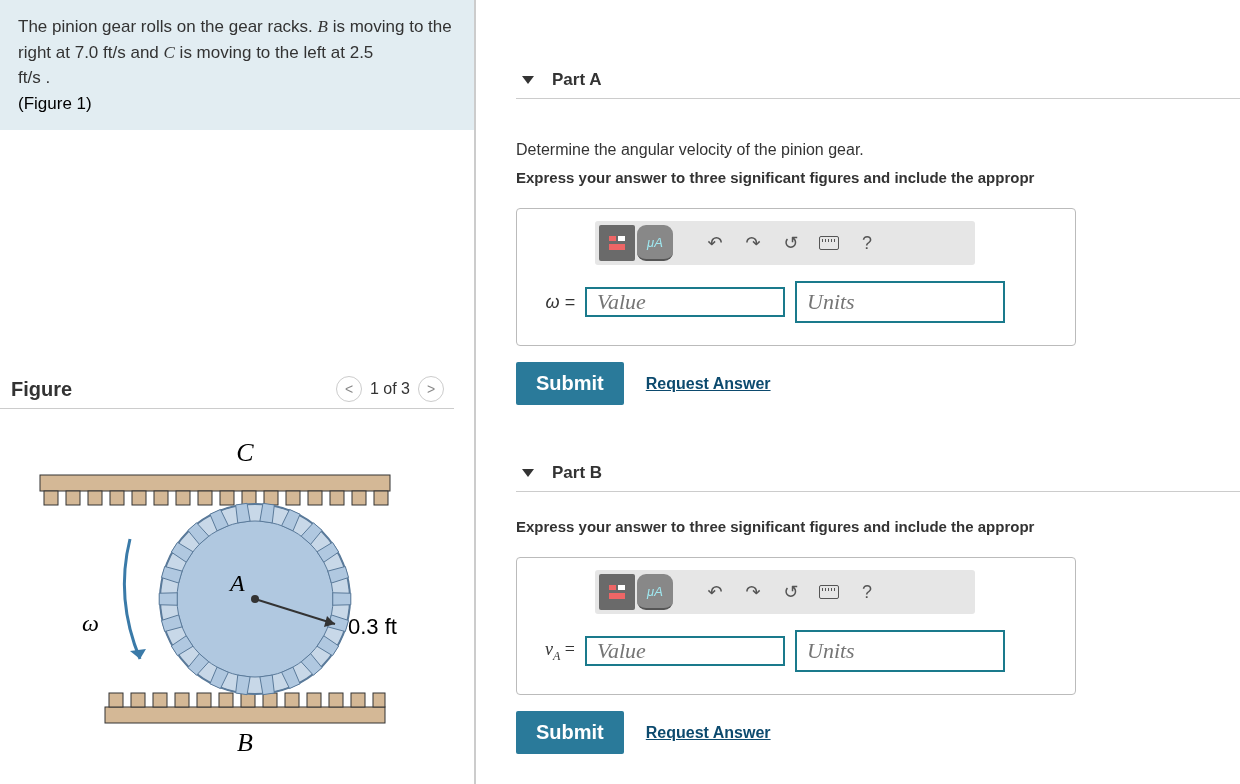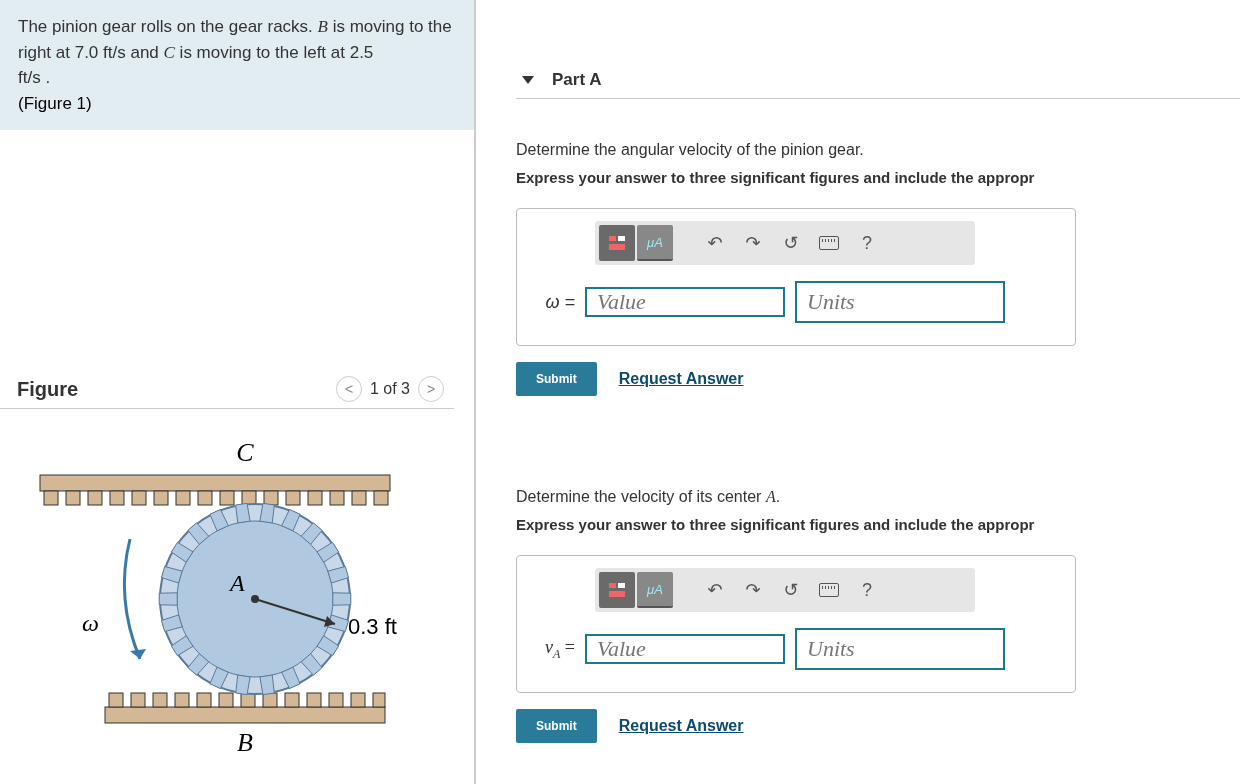--- a/index.html
+++ b/index.html
@@ -3,45 +3,45 @@
 <meta charset="utf-8">
 <style>
 * { box-sizing: border-box; margin: 0; padding: 0; }
 body { font-family: Arial, Helvetica, sans-serif; font-size: 16px; color: #333; background: #fff; }
 .container { display: flex; width: 1240px; height: 784px; }
 .left-panel { width: 476px; padding: 0; border-right: 2px solid #ccc; position: relative; }
 .right-panel { flex: 1; padding: 0 0 0 40px; overflow: hidden; }
 .problem-box { background: #e2edf2; padding: 14px 18px; font-size: 17px; line-height: 1.5; color: #333; }
 .problem-box .figure-link { color: #000000; cursor: pointer; }
 .figure-section { margin-top: 240px; }
-.figure-header { display: flex; align-items: center; justify-content: space-between; padding: 6px 10px 6px 17px; border-bottom: 1px solid #ccc; margin-right: 20px; }
+.figure-header { display: flex; align-items: center; justify-content: space-between; padding: 6px 10px 6px 11px; border-bottom: 1px solid #ccc; margin-right: 20px; }
 .figure-title { font-size: 20px; font-weight: bold; }
 .figure-nav { display: flex; align-items: center; gap: 8px; }
 .nav-btn { width: 26px; height: 26px; border: 1px solid #ccc; border-radius: 50%; background: #fff; display: flex; align-items: center; justify-content: center; cursor: pointer; color: #888; font-size: 14px; }
 .nav-count { font-size: 16px; color: #333; }
 .figure-image { margin-top: 30px; padding-left: 30px; }
 .part-section { margin-top: 62px; padding-right: 0; }
 .part-header { display: flex; align-items: center; gap: 18px; padding: 8px 0; border-bottom: 1px solid #ccc; }
 .caret { width: 0; height: 0; border-left: 6px solid transparent; border-right: 6px solid transparent; border-top: 8px solid #333; margin-left: 6px; }
 .part-title { font-weight: bold; font-size: 17px; }
 .part-body { padding: 26px 0 0 0; }
 .question-text { font-size: 16px; margin-bottom: 10px; margin-top: 16px; }
 .instruction-text { font-size: 15px; font-weight: bold; margin-bottom: 22px; }
 .answer-box { border: 1px solid #bbb; border-radius: 4px; padding: 12px 18px 22px 18px; width: 560px; margin-bottom: 16px; }
 .toolbar { background: #e6e6e6; border-radius: 3px; padding: 4px; display: flex; align-items: center; gap: 2px; width: 380px; margin-left: 60px; margin-bottom: 16px; }
 .tool-btn { width: 36px; height: 36px; display: flex; align-items: center; justify-content: center; cursor: pointer; font-size: 18px; color: #555; border-radius: 2px; }
 .tool-btn.dark { background: #6a6a6a; color: #fff; }
-.tool-btn.mu { background: #888; color: #9fe8f0; font-size: 13px; font-style: italic; border-bottom: 2px solid #555; }
+.tool-btn.mu { background: #888; color: #9fe8f0; font-size: 13px; font-style: italic; border-bottom: 2px solid #555; border-radius: 9px; }
 .input-row { display: flex; align-items: center; gap: 10px; }
 .eq-label { font-size: 18px; font-style: italic; min-width: 40px; text-align: right; }
 .eq-label sub { font-size: 12px; font-style: italic; }
 .value-input { width: 200px; height: 30px; border: 2px solid #1a7a8c; background: #fff; padding: 0 10px; font-size: 22px; font-style: italic; color: #999; font-family: Georgia, serif; }
 .units-input { width: 210px; height: 42px; border: 2px solid #1a7a8c; background: #fff; padding: 0 10px; font-size: 22px; font-style: italic; color: #999; font-family: Georgia, serif; }
 .submit-row { display: flex; align-items: center; gap: 22px; }
-.submit-btn { background: #2a7a9a; color: #fff; border: none; padding: 10px 20px; font-size: 12px; font-weight: bold; cursor: pointer; border-radius: 2px; }
+.submit-btn { background: #2a7a9a; color: #fff; border: none; padding: 10px 20px; font-size: 20px; font-weight: bold; cursor: pointer; border-radius: 2px; }
 .request-link { color: #0c4a6e; font-weight: bold; font-size: 16px; text-decoration: underline; cursor: pointer; }
 .serif { font-family: Georgia, 'Times New Roman', serif; font-style: italic; }
 .keyboard-icon { width: 20px; height: 14px; border: 1.5px solid #555; border-radius: 2px; position: relative; }
 .keyboard-icon::before { content: ""; position: absolute; top: 2px; left: 2px; right: 2px; height: 3px; background: repeating-linear-gradient(90deg, #555 0 1px, transparent 1px 3px); }
 
 
 .gear-fig { width: 430px; height: 320px; }
 </style>
 </head>
 <body>
@@ -195,24 +195,25 @@
           </div>
         </div>
         <div class="submit-row">
           <button class="submit-btn">Submit</button>
           <span class="request-link">Request Answer</span>
         </div>
       </div>
     </div>
 
     <div class="part-section" style="margin-top:50px">
+      <div class="part-header">
+        <div class="caret"></div>
+        <div class="part-title">Part B</div>
+      </div>
       <div class="part-body">
-        <div class="question-text">
-          <span>Determine the velocity of its center </span><span class="serif">A</span><span>.</span>
-        </div>
         <div class="instruction-text">Express your answer to three significant figures and include the appropr</div>
         <div class="answer-box">
           <div class="toolbar">
             <div class="tool-btn dark">
               <svg width="20" height="18">
                   <rect x="2" y="2" width="7" height="5" fill="#e66"></rect>
                   <rect x="11" y="2" width="7" height="5" fill="#fff"></rect>
                   <rect x="2" y="10" width="16" height="6" fill="#e66"></rect>
                 </svg>
             </div>

